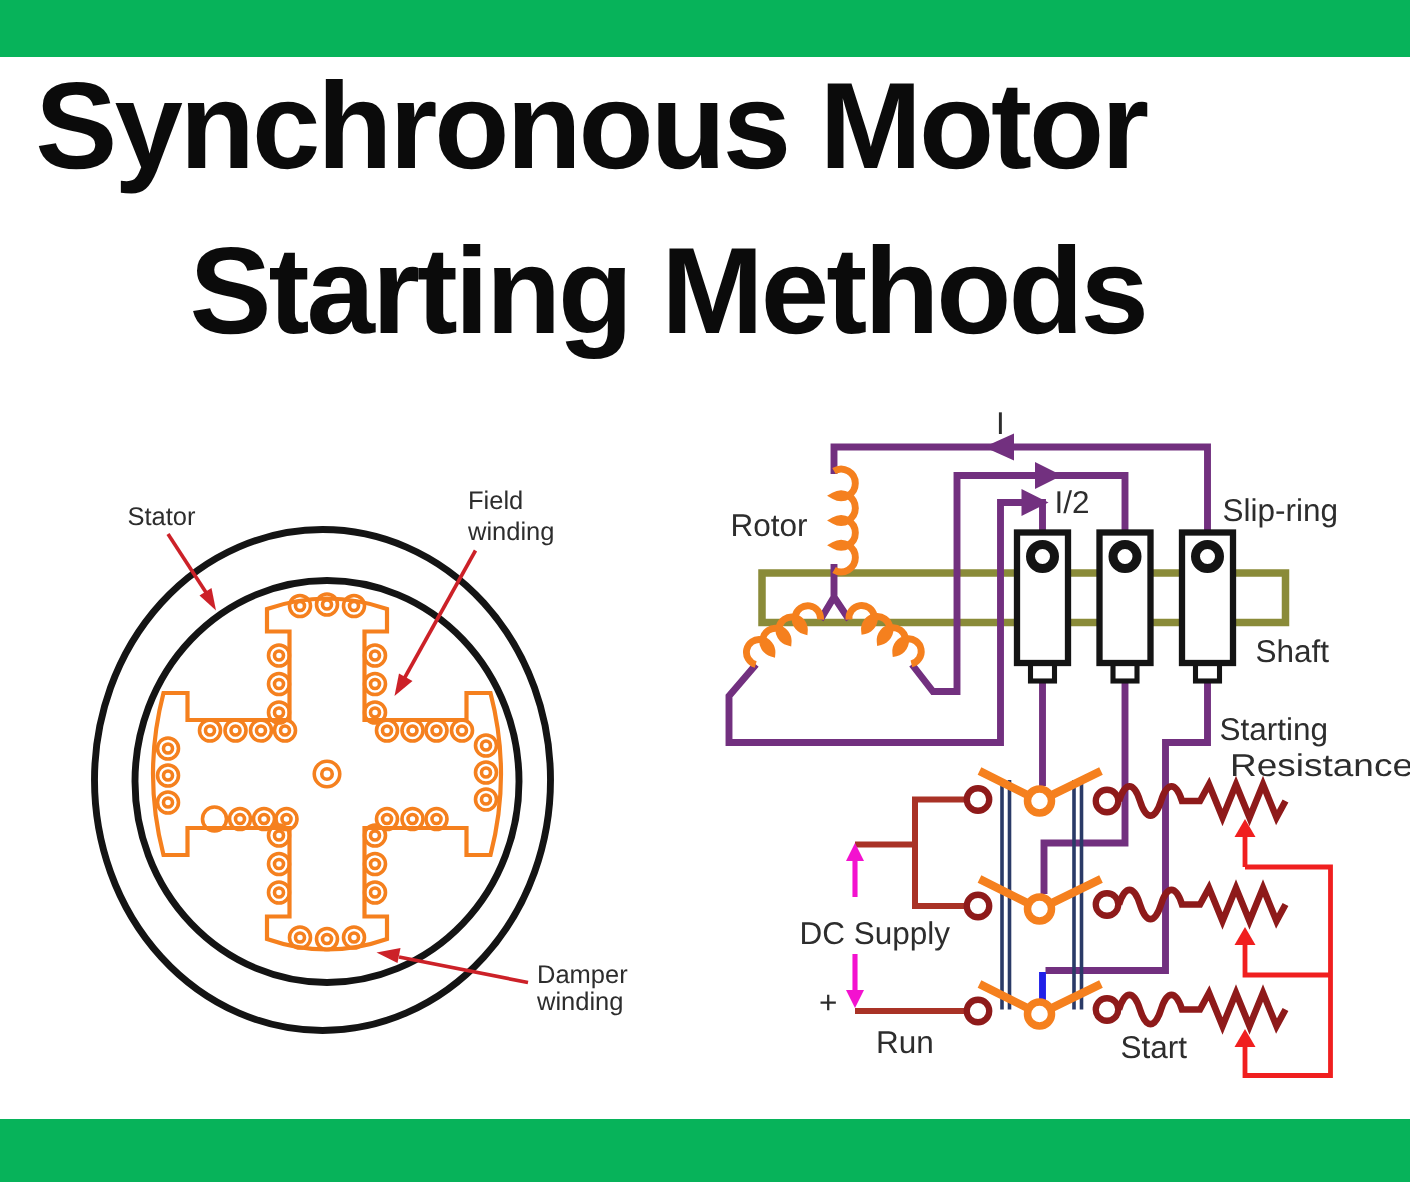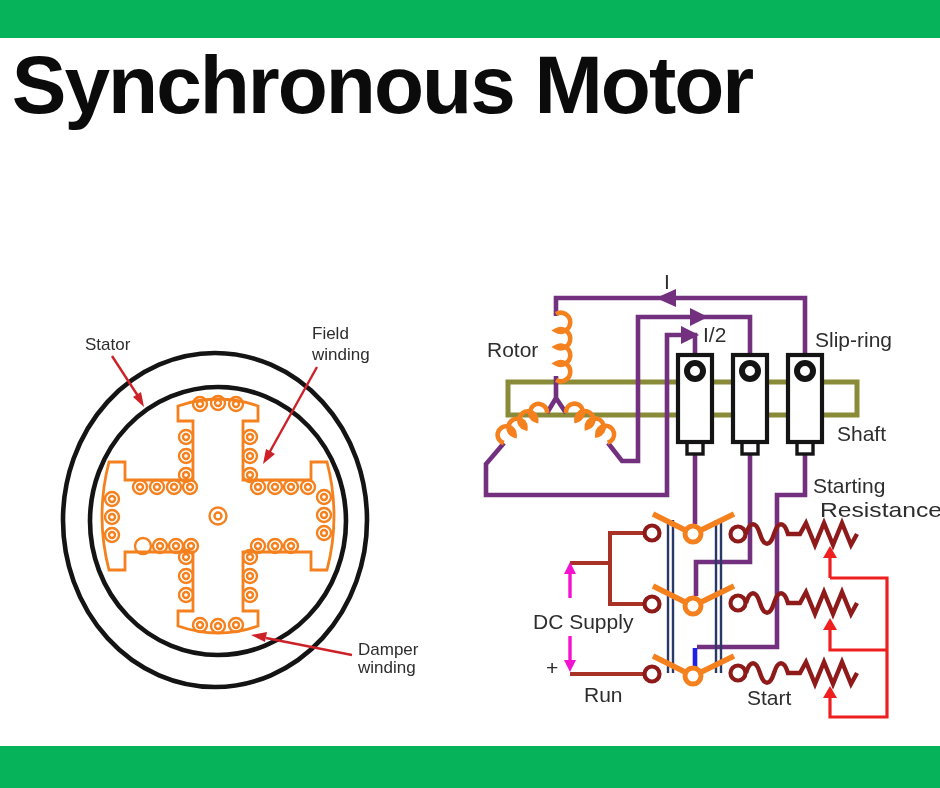--- a/index.html
+++ b/index.html
@@ -4,21 +4,21 @@
 <style>
   html,body{margin:0;padding:0;}
   body{
     width:940px;height:788px;position:relative;background:#ffffff;
     font-family:"Liberation Sans", sans-serif;overflow:hidden;
   }
   .bar{position:absolute;left:0;width:940px;background:#07b35a;}
   .bar-top{top:0;height:38px;}
   .bar-bottom{top:746px;height:42px;}
   .title-block{
-    position:absolute;top:30px;left:0;width:764px;text-align:center;
+    position:absolute;top:30px;left:0;width:764px;text-align:right;
     font-weight:700;font-size:82px;letter-spacing:-2px;color:#0b0b0b;
     line-height:110px;
   }
   svg{position:absolute;left:0;top:0;}
   
   .blk{stroke:#141414;fill:#ffffff;}
   .org{stroke:#f5801e;fill:none;}
   .org-f{stroke:#f5801e;fill:#ffffff;}
   .pur{stroke:#72307f;fill:none;stroke-width:4.6;}
   .pur-f{fill:#72307f;stroke:none;}
@@ -38,20 +38,21 @@
   .lbl-sm{font-family:"Liberation Sans",sans-serif;fill:#2d2d2d;font-size:17px;}
 </style>
 </head>
 <body>
 
 <div class="bar bar-top"></div>
 <div class="bar bar-bottom"></div>
 
 <div class="title-block">
   <div>Synchronous Motor</div>
+  <div>Starting Methods</div>
 </div>
 
 <svg width="940" height="788" viewBox="0 0 940 788">
 
   <g>
     <ellipse class="blk" cx="215" cy="520" rx="152" ry="167" stroke-width="4.6"></ellipse>
     <ellipse class="blk" cx="218" cy="521" rx="128" ry="134" stroke-width="4.6"></ellipse>
 
     <path class="org-f" stroke-width="2.8" d="M193,421 L178,421 L178,406 Q218,392 258,406 L258,421 L243,421 L243,480 L311,480 L311,462 L327,462 Q341,516 327,570 L311,570 L311,552 L243,552 L243,611 L258,611 L258,626 Q218,640 178,626 L178,611 L193,611 L193,552 L125,552 L125,570 L109,570 Q95,516 109,462 L125,462 L125,480 L193,480 Z"></path>
 

